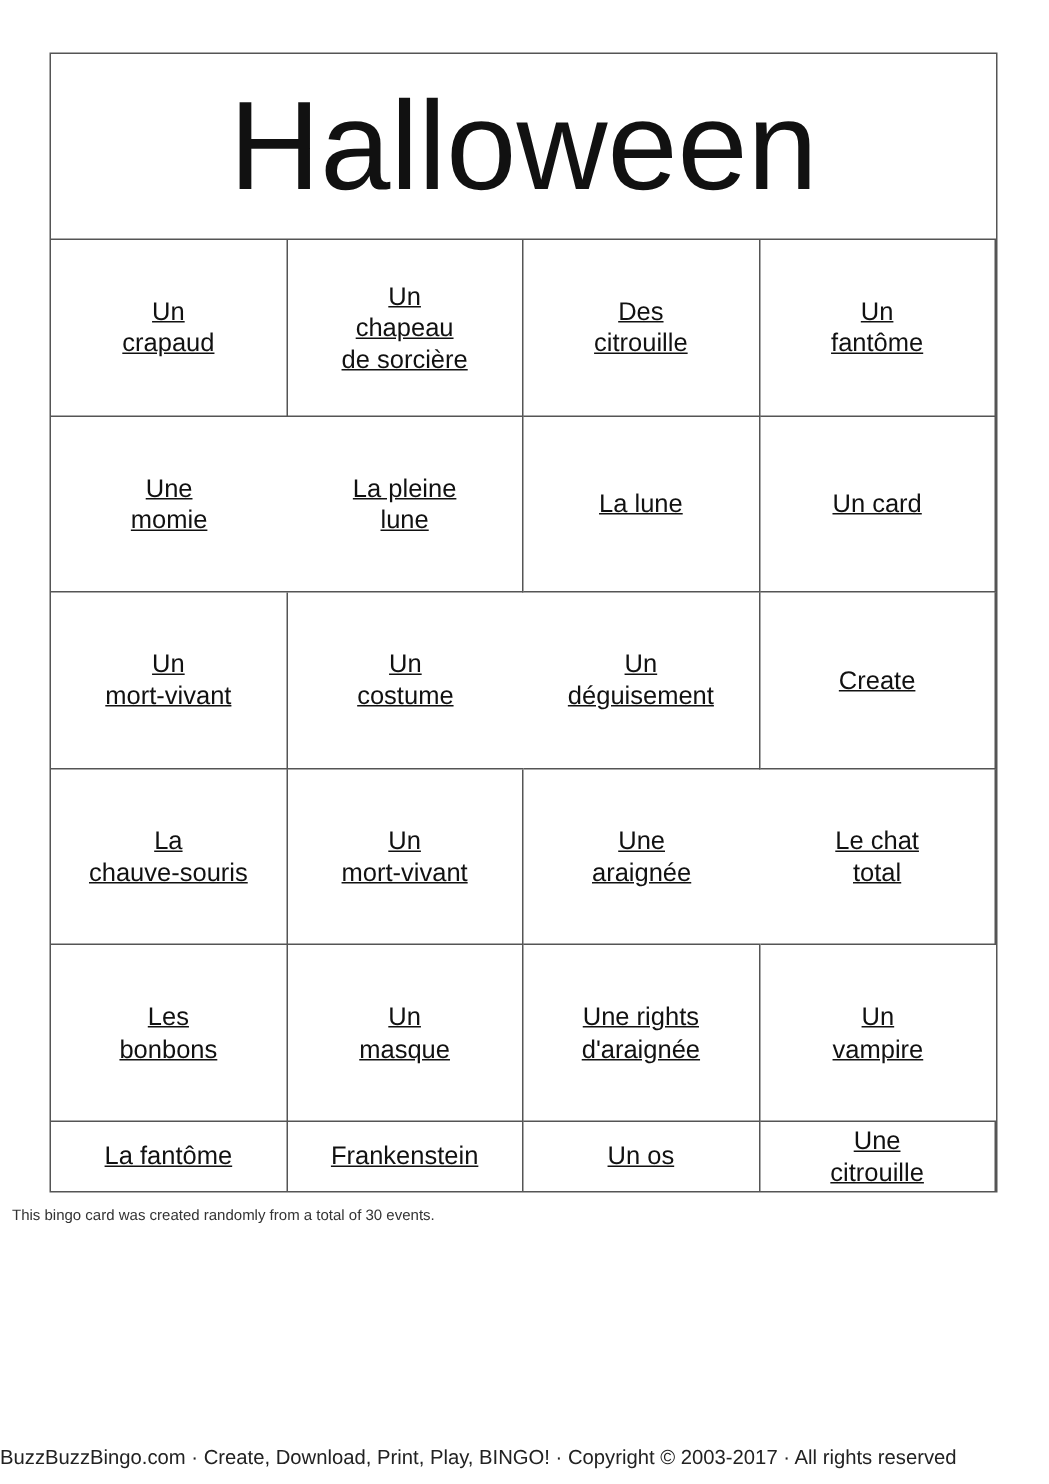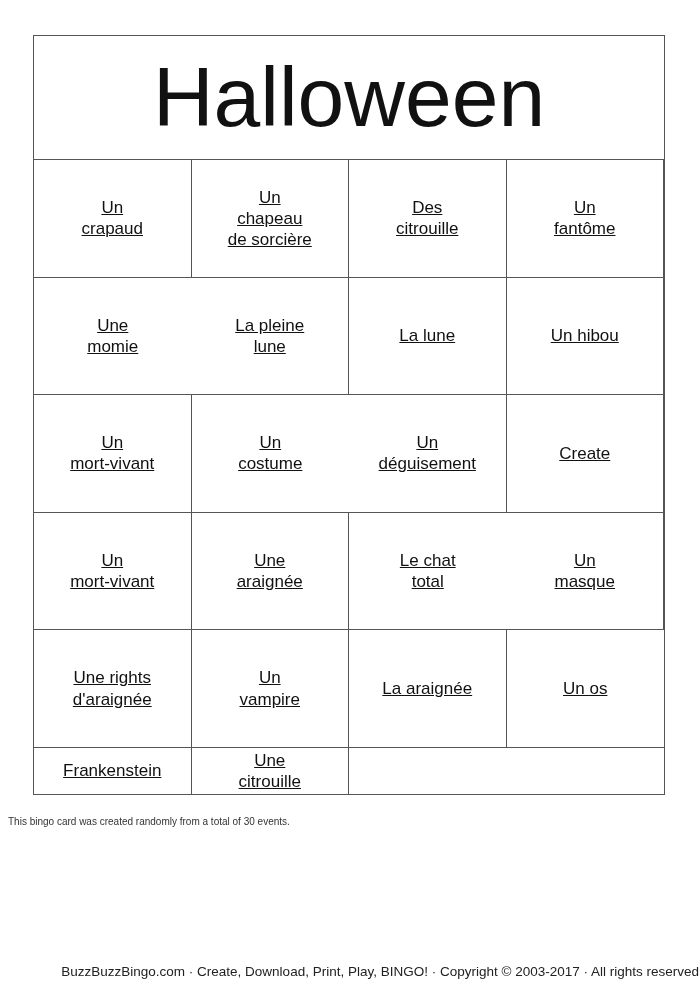--- a/index.html
+++ b/index.html
@@ -62,28 +62,27 @@
     color: #111111;
   }
   .cell:nth-child(5n) { border-right: none; }
   .cell:nth-child(n+21) { border-bottom: none; }
   .footnote {
     position: absolute;
     left: 8px;
     top: 805px;
     font-size: 10px;
     color: #333333;
-    margin-top: 11px;
   }
   .site-footer {
     position: absolute;
     left: 0;
     right: 0;
     top: 964px;
-    text-align: right;
+    text-align: left;
     font-size: 13.5px;
     color: #222222;
   }
 </style>
 </head>
 <body>
 
 <div class="board">
   <div class="title-row">Halloween</div>
   <div class="grid">
@@ -94,42 +93,46 @@
 de sorcière</div>
     <div class="cell">Des
 citrouille</div>
     <div class="cell">Un
 fantôme</div>
     <div class="cell">Une
 momie</div>
     <div class="cell">La pleine
 lune</div>
     <div class="cell">La lune</div>
-    <div class="cell">Un hibou</div>
+    <div class="cell">Un card</div>
     <div class="cell">Un
 mort-vivant</div>
     <div class="cell">Un
 costume</div>
     <div class="cell">Un
 déguisement</div>
     <div class="cell">Create</div>
+    <div class="cell">La
+chauve-souris</div>
     <div class="cell">Un
 mort-vivant</div>
     <div class="cell">Une
 araignée</div>
     <div class="cell">Le chat
 total</div>
+    <div class="cell">Les
+bonbons</div>
     <div class="cell">Un
 masque</div>
     <div class="cell">Une rights
 d'araignée</div>
     <div class="cell">Un
 vampire</div>
-    <div class="cell">La araignée</div>
+    <div class="cell">La fantôme</div>
+    <div class="cell">Frankenstein</div>
     <div class="cell">Un os</div>
-    <div class="cell">Frankenstein</div>
     <div class="cell">Une
 citrouille</div>
   </div>
 </div>
 
 <div class="footnote">This bingo card was created randomly from a total of 30 events.</div>
 <div class="site-footer">BuzzBuzzBingo.com · Create, Download, Print, Play, BINGO! · Copyright © 2003-2017 · All rights reserved</div>
 
 </body></html>

